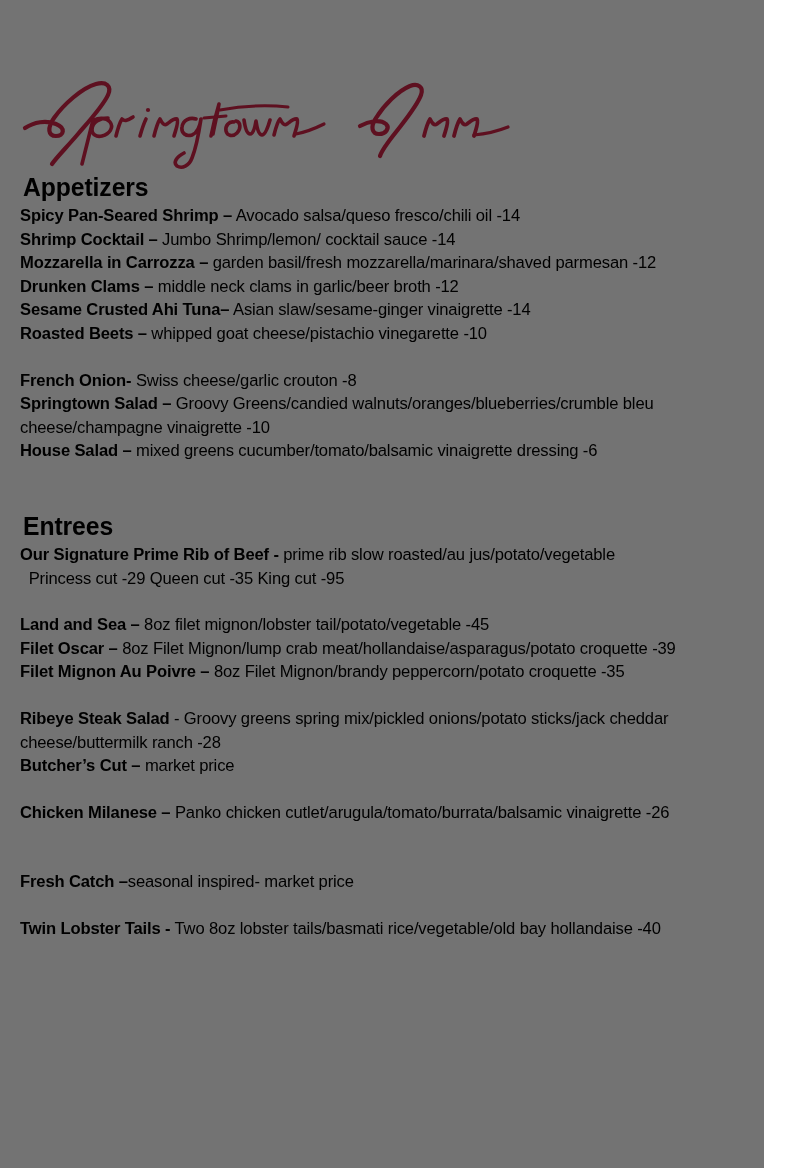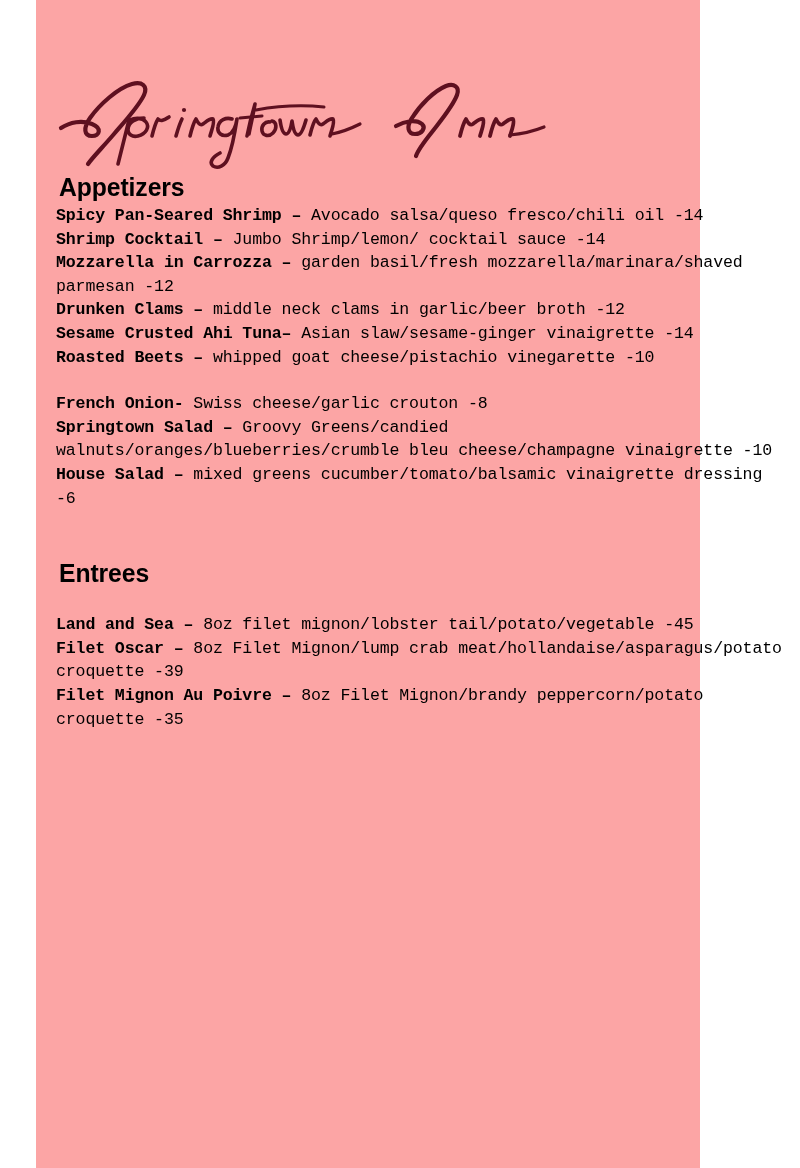--- a/index.html
+++ b/index.html
@@ -11,25 +11,24 @@
   body {
     width: 800px;
     height: 1168px;
     font-family: "Liberation Sans", sans-serif;
     color: #000000;
     overflow: hidden;
   }
 
   .menu-page {
     position: relative;
-    width: 664px;
+    width: 764px;
     height: 1168px;
-    background: #fca5a5;
+    background: #737373;
     box-sizing: border-box;
-    margin-left: 36px;
   }
 
   
   .logo-block {
     position: absolute;
     left: 20px;
     top: 74px;
     width: 600px;
     height: 96px;
   }
@@ -57,21 +56,20 @@
     transform-origin: left center;
   }
 
   .section-heading.entrees {
     margin-top: 0;
   }
 
   .menu-group {
     margin: 0;
     padding: 0;
-    font-family: Liberation Mono, monospace;
   }
 
   .menu-line {
     font-size: 17.2px;
     line-height: 23.6px;
     letter-spacing: -0.15px;
     transform: scaleX(0.965);
     transform-origin: left center;
     white-space: normal;
   }
@@ -170,49 +168,80 @@
       </div>
       <div class="menu-line">
         <span class="item-name">House Salad –</span><span class="item-desc"> mixed greens cucumber/tomato/balsamic vinaigrette dressing -6</span>
       </div>
     </div>
 
     <div class="spacer-md"></div>
 
     <div class="section-heading entrees">Entrees</div>
 
+    <div class="menu-group">
+      <div class="menu-line">
+        <span class="item-name">Our Signature Prime Rib of Beef -</span><span class="item-desc"> prime rib slow roasted/au jus/potato/vegetable</span>
+      </div>
+      <div class="menu-line indent">
+        <span class="item-desc">Princess cut -29 Queen cut -35 King cut -95</span>
+      </div>
+    </div>
 
     <div class="spacer-sm"></div>
 
     <div class="menu-group">
       <div class="menu-line">
         <span class="item-name">Land and Sea –</span><span class="item-desc"> 8oz filet mignon/lobster tail/potato/vegetable -45</span>
       </div>
       <div class="menu-line">
         <span class="item-name">Filet Oscar –</span><span class="item-desc"> 8oz Filet Mignon/lump crab meat/hollandaise/asparagus/potato croquette -39</span>
       </div>
       <div class="menu-line">
         <span class="item-name">Filet Mignon Au Poivre –</span><span class="item-desc"> 8oz Filet Mignon/brandy peppercorn/potato croquette -35</span>
       </div>
     </div>
 
     <div class="spacer-sm"></div>
 
-
-    <div class="spacer-sm"></div>
-
-
-    <div class="spacer-sm"></div>
-
-
-    <div class="spacer-sm"></div>
-
-
-    <div class="spacer-sm"></div>
-
+    <div class="menu-group">
+      <div class="menu-line">
+        <span class="item-name">Ribeye Steak Salad</span><span class="item-desc"> - Groovy greens spring mix/pickled onions/potato sticks/jack cheddar cheese/buttermilk ranch -28</span>
+      </div>
+      <div class="menu-line">
+        <span class="item-name">Butcher’s Cut –</span><span class="item-desc"> market price</span>
+      </div>
+    </div>
+
+    <div class="spacer-sm"></div>
+
+    <div class="menu-group">
+      <div class="menu-line">
+        <span class="item-name">Chicken Milanese –</span><span class="item-desc"> Panko chicken cutlet/arugula/tomato/burrata/balsamic vinaigrette -26</span>
+      </div>
+    </div>
+
+    <div class="spacer-sm"></div>
+
+
+    <div class="spacer-sm"></div>
+
+    <div class="menu-group">
+      <div class="menu-line">
+        <span class="item-name">Fresh Catch –</span><span class="item-desc">seasonal inspired- market price</span>
+      </div>
+    </div>
+
+    <div class="spacer-sm"></div>
+
+    <div class="menu-group">
+      <div class="menu-line">
+        <span class="item-name">Twin Lobster Tails -</span><span class="item-desc"> Two 8oz lobster tails/basmati rice/vegetable/old bay hollandaise -40</span>
+      </div>
+    </div>
 
     <div class="spacer-sm"></div>
 
 
     <div class="spacer-sm"></div>
 
 
   </div>
 </div>
 

